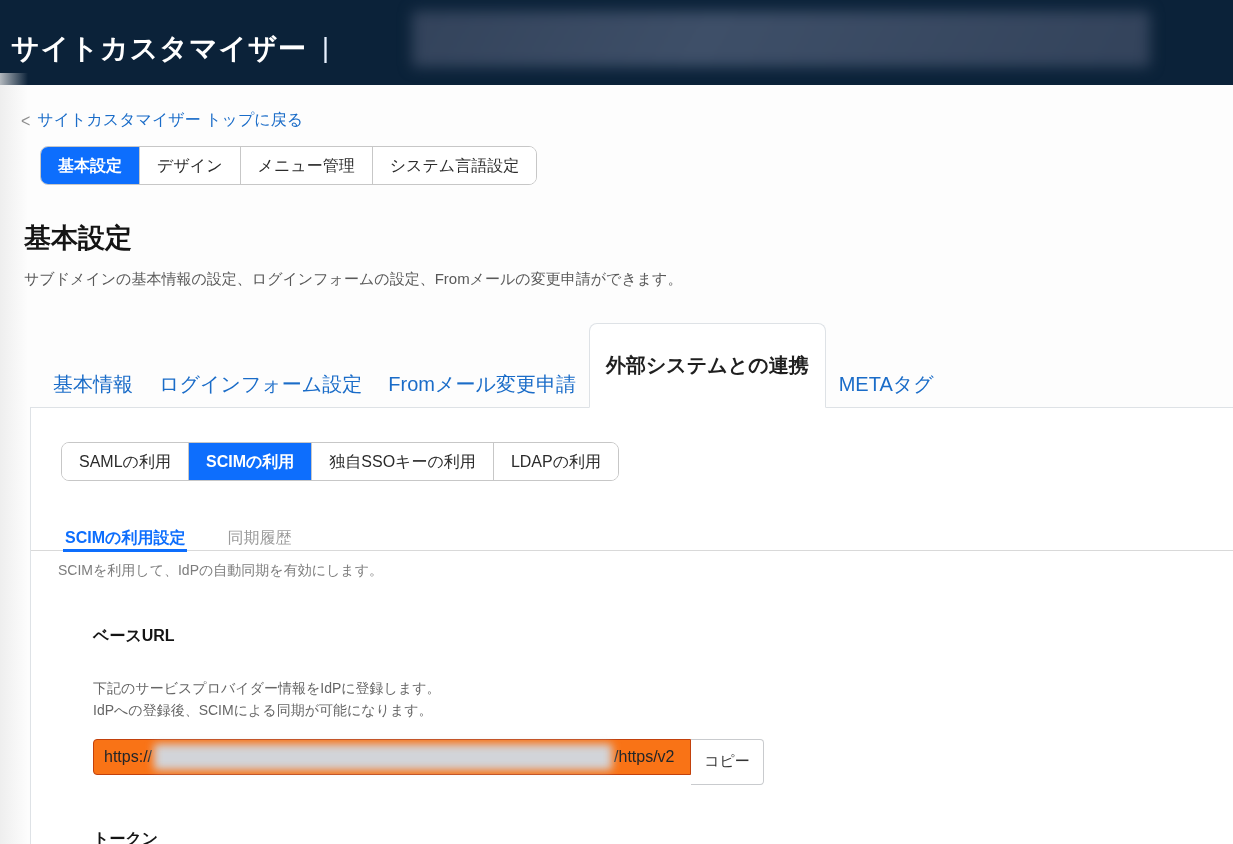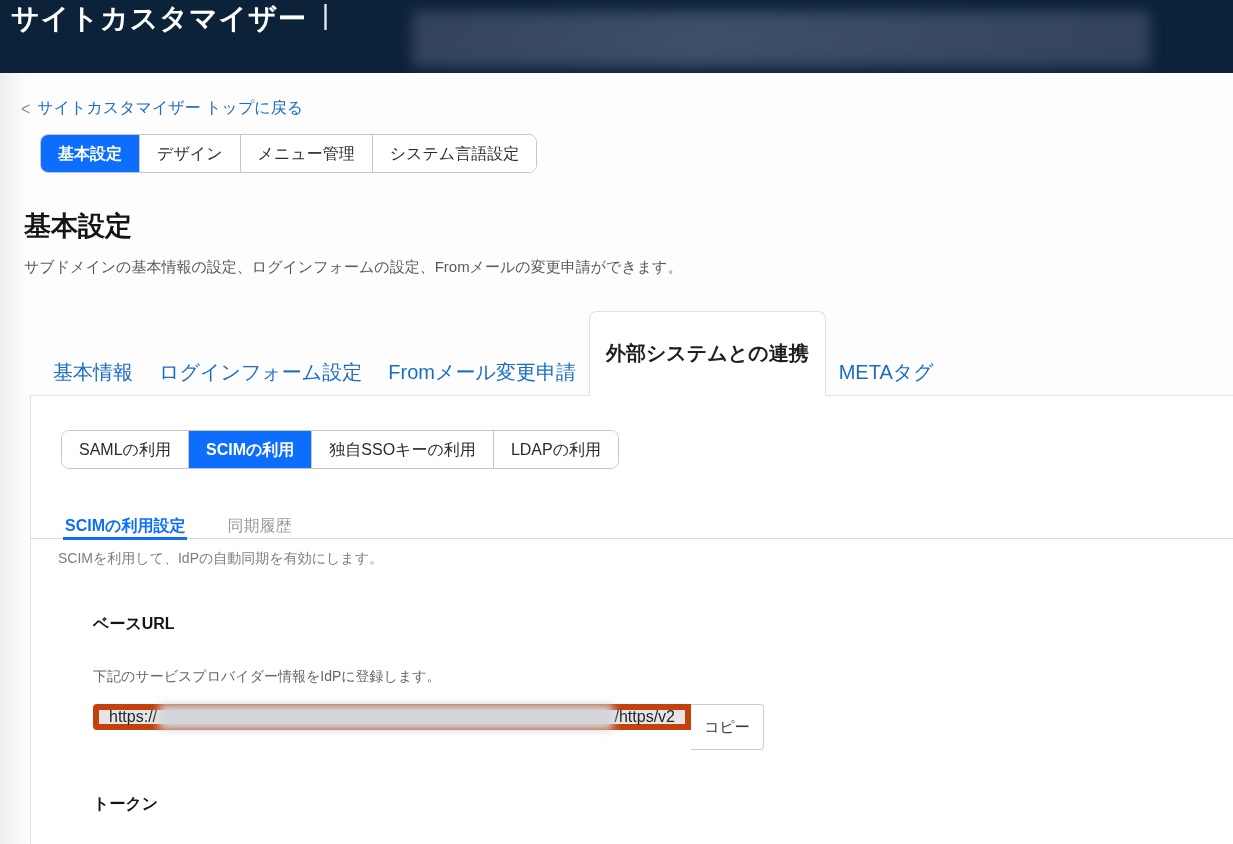--- a/index.html
+++ b/index.html
@@ -3,22 +3,22 @@
 <meta charset="utf-8">
 <style>
   html,body{margin:0;padding:0;}
   body{background:#fff;}
   .screen{
     width:1233px;height:844px;position:relative;overflow:hidden;
     background:#fdfdfd;font-family:"Liberation Sans",sans-serif;color:#212529;
   }
   
   .app-header{
-    height:73px;background:#0b2239;display:flex;
-    padding:0 0 0 11px;position:relative;overflow:hidden;
+    height:73px;background:#0b2239;display:flex;align-items:center;
+    padding:12px 0 0 11px;position:relative;overflow:hidden;
   }
   .app-title{color:#ffffff;font-size:28px;font-weight:600;letter-spacing:1px;}
   .app-title-sep{color:#e8f1ff;font-size:27px;font-weight:300;margin-left:15px;}
   .header-redacted{
     position:absolute;left:412px;top:11px;width:738px;height:56px;
     background:linear-gradient(120deg,#33435b 0%,#3e4f68 40%,#33435b 100%);
     filter:blur(7px);border-radius:4px;
   }
   
   .left-shade{
@@ -85,21 +85,21 @@
     position:absolute;right:2px;top:2px;width:28px;height:28px;
     background:#fff;border-radius:50%;
   }
   .toggle-help{margin:11px 0 0 27px;font-size:14px;color:#7d7d7d;}
   
   .sect{margin-left:62px;}
   .sect-heading{margin-top:46px;font-size:16px;font-weight:bold;color:#141414;}
   .sect-help{margin-top:30px;font-size:14px;color:#666;line-height:1.6;}
   .url-row{display:flex;margin-top:17px;align-items:stretch;}
   .url-field{
-    width:598px;height:26px;background:#e5e5e5;border:6px solid #c2410c;
+    width:598px;height:36px;background:#f97316;border:1px solid #c2410c;
     border-radius:4px 0 0 4px;display:flex;align-items:center;
     padding:0 10px;box-sizing:border-box;font-size:16px;color:#212529;cursor:text;
   }
   .url-redacted{
     display:inline-block;width:458px;height:26px;margin:0 2px;
     background:#d2d4d9;filter:blur(4px);border-radius:2px;
   }
   .copy-btn{
     width:73px;height:46px;background:#fff;border:1px solid #c9cbce;
     border-left:none;border-radius:0 4px 4px 0;font-size:15px;color:#333;
@@ -167,20 +167,21 @@
       </div>
 
       
       <div class="toggle-help">SCIMを利用して、IdPの自動同期を有効にします。</div>
 
       
       <div class="sect">
         <div class="sect-heading">ベースURL</div>
         <div class="sect-help">
           <div>下記のサービスプロバイダー情報をIdPに登録します。</div>
+          <div>IdPへの登録後、SCIMによる同期が可能になります。</div>
         </div>
         <div class="url-row">
           <div class="url-field">
             <span>https://</span>
             <span class="url-redacted"></span>
             <span>/https/v2</span>
           </div>
           <button class="copy-btn">コピー</button>
         </div>
 

